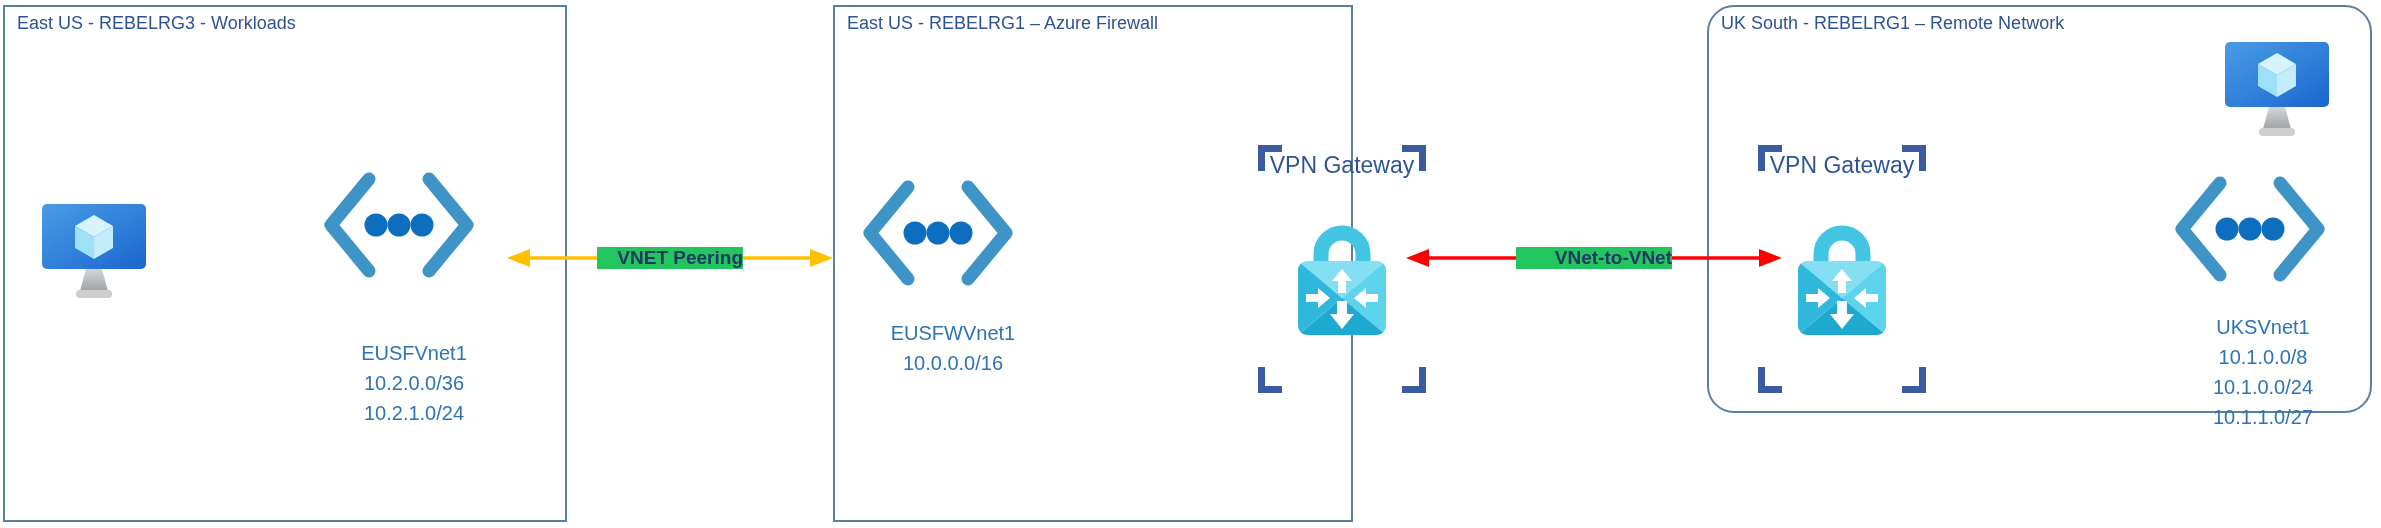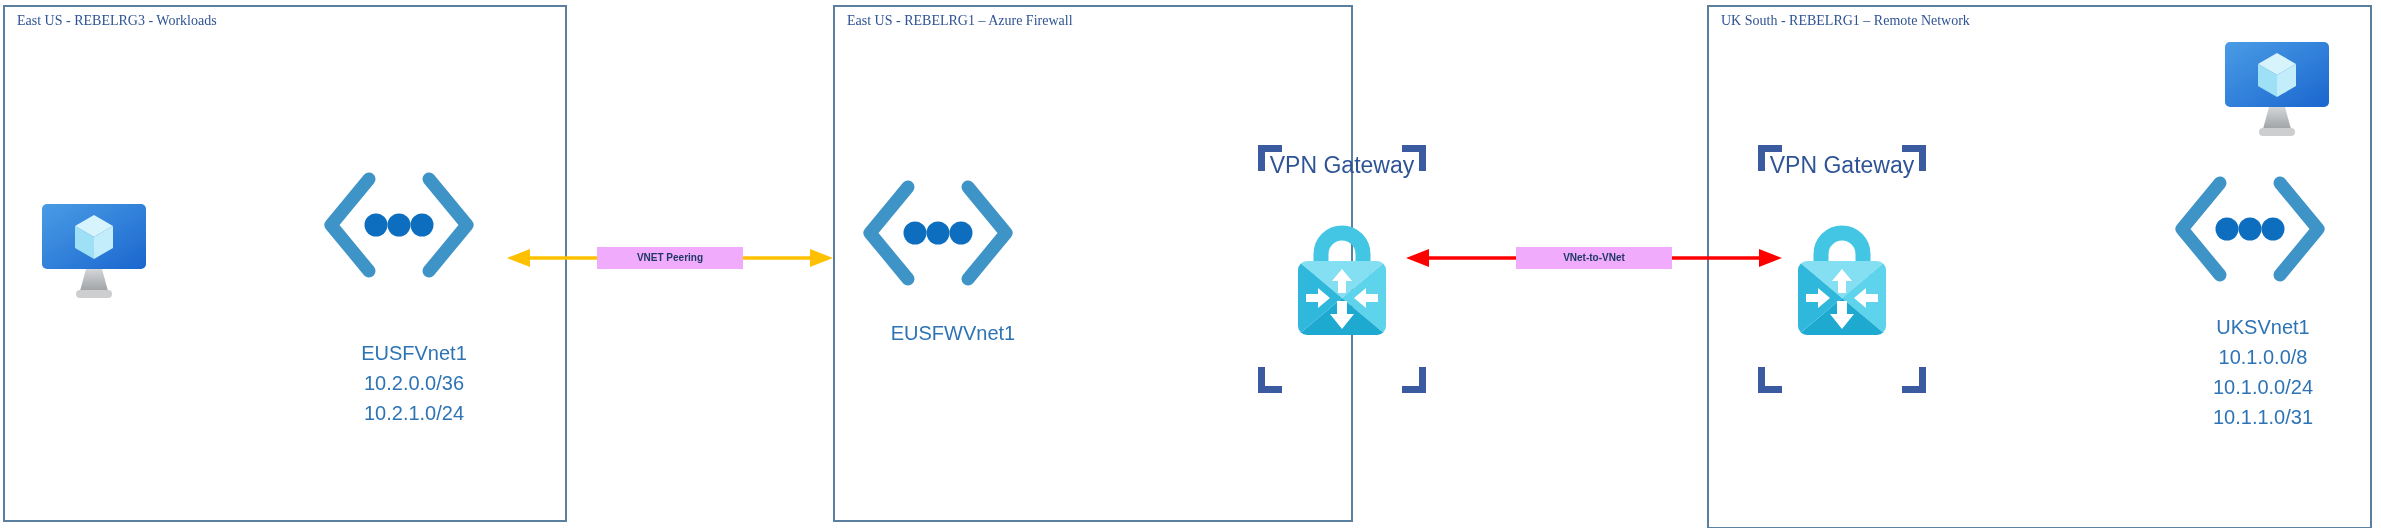--- a/index.html
+++ b/index.html
@@ -5,21 +5,21 @@
   html,body { margin:0; padding:0; background:#ffffff; }
   body { font-family:"Liberation Sans", sans-serif; }
   .canvas { position:relative; width:2381px; height:528px; background:#ffffff; overflow:hidden; }
 
   .group-box {
     position:absolute; background:#ffffff;
     border:2px solid #5b7f9e; box-sizing:border-box;
   }
   .group-title {
     position:absolute; left:12px; top:6px;
-    font-size:14px; font-weight:400; color:#2e5394; white-space:nowrap;font-family:Liberation Serif, serif;
+    font-size:18px; font-weight:400; color:#2e5394; white-space:nowrap;
   }
 
   .icon-wrap { position:absolute; }
   .icon-wrap svg { display:block; width:100%; height:100%; }
 
   .vnet-text {
     position:absolute; text-align:center;
     font-size:20px; line-height:30px; color:#2e74b5; white-space:nowrap;
   }
 
@@ -32,22 +32,22 @@
   .corner.br { right:0; bottom:0; border-bottom-width:7px; border-right-width:7px; }
   .gw-label {
     position:absolute; left:0; right:0; top:7px; text-align:center;
     font-size:23px; color:#2f5496; white-space:nowrap;
   }
   .gw-lock { position:absolute; width:88px; height:122px; }
 
   
   .conn { position:absolute; overflow:visible; }
   .conn-label {
-    position:absolute; text-align:center; font-size:10px; font-weight:700;
-    color:#1f3864; background:#f0abfc; line-height:22px; white-space:nowrap;
+    position:absolute; text-align:right; font-size:19px; font-weight:700;
+    color:#1f3864; background:#22c55e; line-height:22px; white-space:nowrap;
   }
   .defs-hidden { position:absolute; width:0; height:0; overflow:hidden; }
 </style>
 </head>
 <body>
 
 <svg class="defs-hidden" aria-hidden="true">
   <defs>
     <linearGradient id="g-screen" x1="0" y1="0" x2="1" y2="1">
       <stop offset="0" stop-color="#4a9ce5"></stop>
@@ -122,37 +122,38 @@
     <div class="group-title">East US - REBELRG1 – Azure Firewall</div>
 
     <div class="icon-wrap" style="left:17px; top:170px; width:172px; height:112px;">
       <svg viewBox="0 0 172 112">
           <use href="#sym-vnet"></use>
         </svg>
     </div>
 
     <div class="vnet-text" style="left:18px; top:311px; width:200px;text-align:center;">
       <div>EUSFWVnet1</div>
+      <div>10.0.0.0/16</div>
     </div>
 
     <div class="gw-frame" style="left:423px; top:138px; width:168px; height:248px;">
       <div class="corner tl"></div>
       <div class="corner tr"></div>
       <div class="corner bl"></div>
       <div class="corner br"></div>
       <div class="gw-label">VPN Gateway</div>
       <div class="gw-lock icon-wrap" style="left:40px; top:68px;">
         <svg viewBox="0 0 88 122">
             <use href="#sym-lock"></use>
           </svg>
       </div>
     </div>
   </section>
 
-  <section class="group-box" style="left:1707px; top:5px; width:665px; height:524px;">
+  <section class="group-box" style="left:1707px; top:5px; width:665px; height:408px;border-radius:27px;">
     <div class="group-title">UK South - REBELRG1 – Remote Network</div>
 
     <div class="gw-frame" style="left:49px; top:138px; width:168px; height:248px;">
       <div class="corner tl"></div>
       <div class="corner tr"></div>
       <div class="corner bl"></div>
       <div class="corner br"></div>
       <div class="gw-label">VPN Gateway</div>
       <div class="gw-lock icon-wrap" style="left:40px; top:68px;">
         <svg viewBox="0 0 88 122">
@@ -170,21 +171,21 @@
     <div class="icon-wrap" style="left:455px; top:166px; width:172px; height:112px;">
       <svg viewBox="0 0 172 112">
           <use href="#sym-vnet"></use>
         </svg>
     </div>
 
     <div class="vnet-text" style="left:444px; top:305px; width:220px;">
       <div>UKSVnet1</div>
       <div>10.1.0.0/8</div>
       <div>10.1.0.0/24</div>
-      <div>10.1.1.0/31</div>
+      <div>10.1.1.0/27</div>
     </div>
   </section>
 
   <svg class="conn" style="left:505px; top:244px;" width="330" height="28">
     <line x1="22" y1="14" x2="308" y2="14" stroke-width="3.5" stroke="#FFC000"></line>
     <polygon points="2,14 25,5 25,23" fill="#FFC000"></polygon>
     <polygon points="328,14 305,5 305,23" fill="#FFC000"></polygon>
   </svg>
   <div class="conn-label" style="left:597px; top:247px; width:146px;">VNET Peering</div>
 

